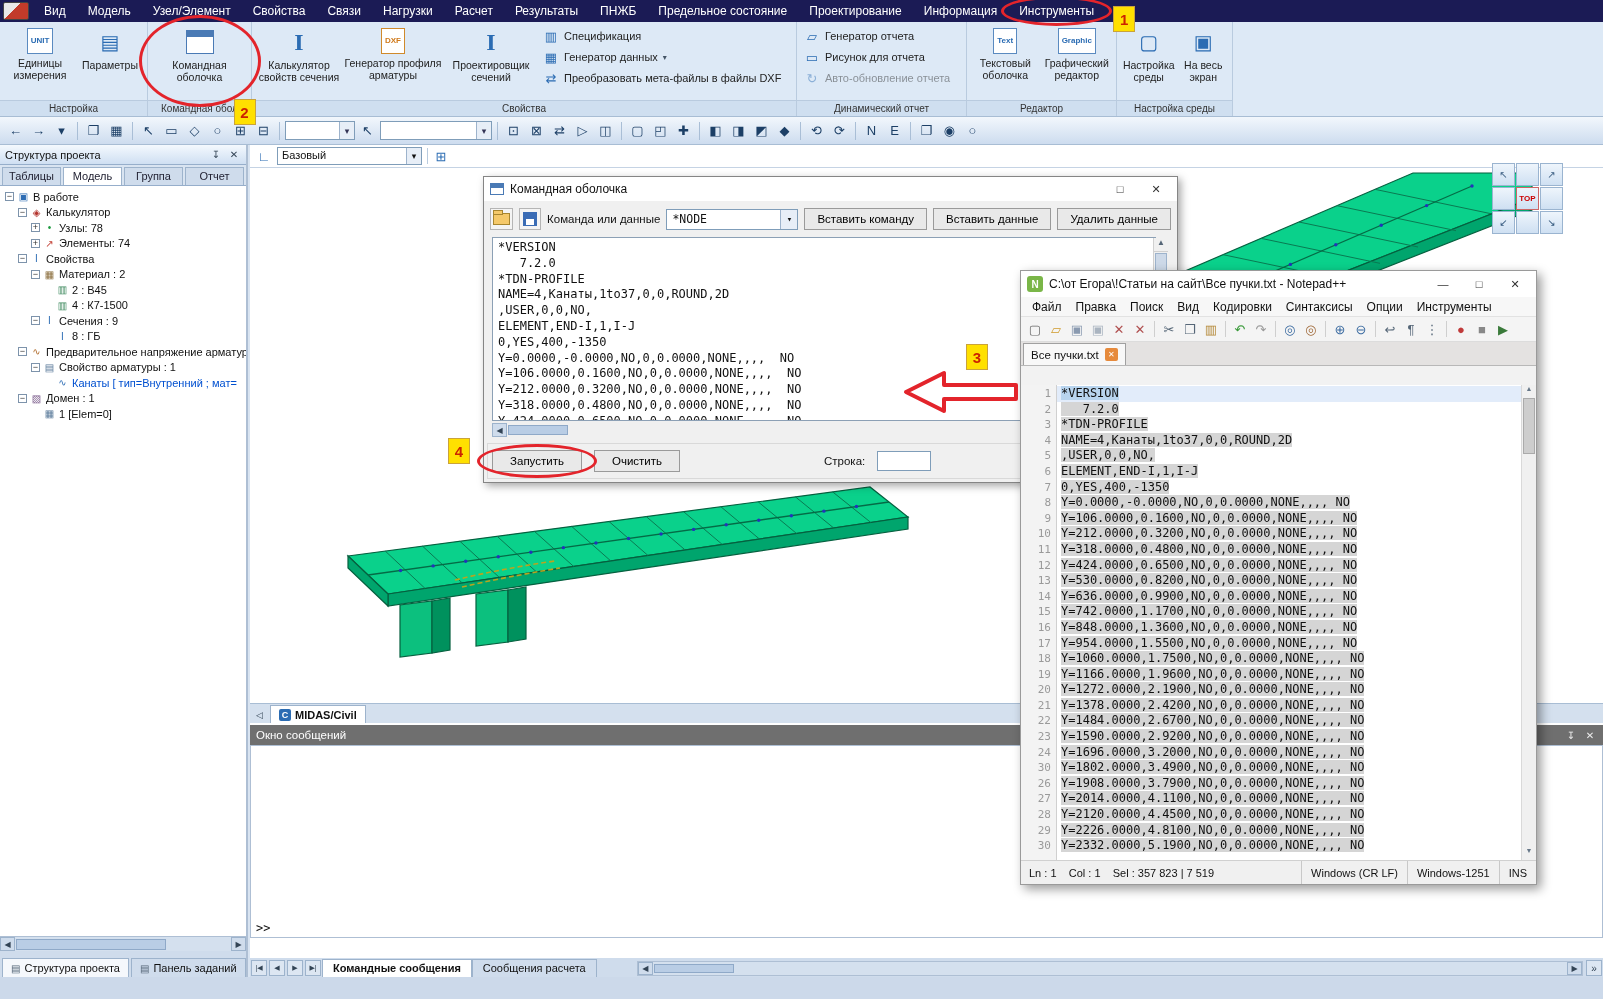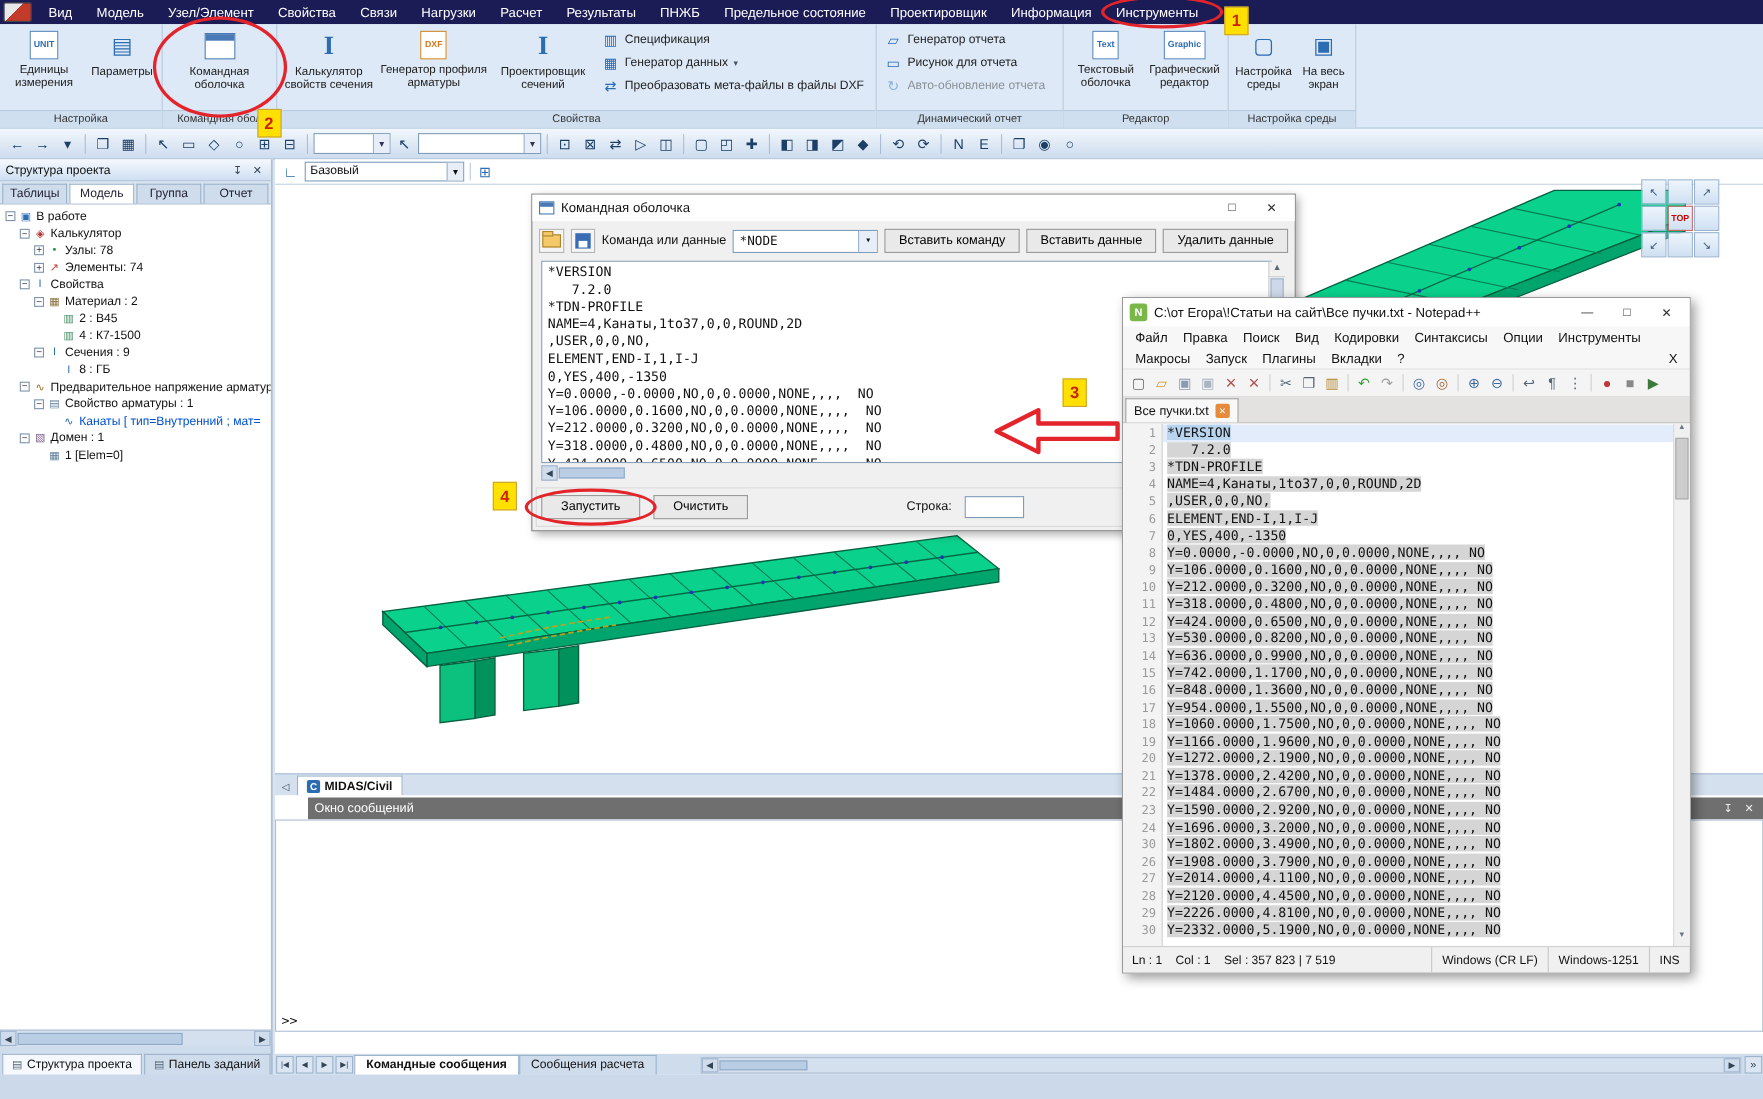--- a/index.html
+++ b/index.html
@@ -9,21 +9,21 @@
 
   
   .menubar{ left:0; top:0; width:1603px; height:22px; background:#1b1b55; display:flex; align-items:center; color:#fff; }
   .app-logo{ width:26px; height:18px; margin:0 4px 0 3px; border-radius:2px;
              background:linear-gradient(135deg,#e8e8e8 0 42%,#c23b2a 42% 100%); border:1px solid #444; }
   .menu-item{ padding:0 11px; height:22px; line-height:22px; font-size:12px; white-space:nowrap; cursor:default; }
 
   
   .ribbon{ left:0; top:22px; width:1603px; height:95px; background:#dde9f6; border-bottom:1px solid #a8bdd4; display:flex; }
   .rgroup{ height:100%; border-right:1px solid #b9cbdf; display:flex; flex-direction:column; flex:0 0 auto; }
-  .rgroup-content{ flex:1; display:flex; align-items:stretch; padding:2px 3px;justify-content:space-between; }
+  .rgroup-content{ flex:1; display:flex; align-items:stretch; padding:2px 3px; }
   .rgroup-label{ height:16px; background:#cfdff0; border-top:1px solid #b9cbdf; font-size:10px; color:#333;
                  text-align:center; line-height:15px; white-space:nowrap; overflow:hidden; }
   .rbtn-big{ display:flex; flex-direction:column; align-items:center; padding-top:4px; font-size:10.5px; line-height:12px;
              text-align:center; color:#222; cursor:default; }
   .ri{ display:flex; align-items:center; justify-content:center; height:28px; margin-bottom:3px; color:#2b6cb3; font-size:20px; }
   .ri-word{ border:1.5px solid #5a8ac0; color:#2b6cb3; font-size:8px; font-weight:bold; background:#fff; padding:6px 3px; height:auto; }
   .ri-word.orange{ border-color:#d08a2c; color:#d07a1c; }
   .ri-serif{ font-family:"Liberation Serif",serif; font-weight:bold; font-size:24px; }
   .icon-shell{ width:28px; height:24px; background:#fff; border:1px solid #4a7ab5; position:relative; }
   .icon-shell::before{ content:""; position:absolute; left:0; top:0; right:0; height:6px; background:#4a7ab5; }
@@ -86,21 +86,21 @@
             display:flex; align-items:flex-end; padding-left:2px; gap:3px; }
   .vp-arrow{ width:15px; height:16px; display:flex; align-items:center; justify-content:center; font-size:9px; color:#345; }
   .vp-tab{ height:18px; background:#fff; border:1px solid #9db3cc; border-bottom:none; font-size:11px; font-weight:bold;
            display:flex; align-items:center; gap:4px; padding:0 8px; }
   .vp-tab .cico{ width:12px; height:12px; background:#2b6cb3; color:#fff; font-size:9px; display:flex; align-items:center;
                  justify-content:center; border-radius:2px; }
 
   
   .messages{ left:250px; top:723px; width:1353px; height:254px; background:#fff; }
   .msg-header{ position:absolute; left:0; top:2px; right:0; height:20px; background:#6f6f6f; color:#fff;
-               display:flex; align-items:center; padding:0 6px; font-size:11.5px; gap:5px;margin-left:30px; }
+               display:flex; align-items:center; padding:0 6px; font-size:11.5px; gap:5px; }
   .msg-body{ position:absolute; left:0; top:22px; right:0; bottom:39px; background:#fff; border:1px solid #aebfd4; }
   .msg-prompt{ position:absolute; left:6px; bottom:42px; font-family:"DejaVu Sans Mono",monospace; font-size:12px; }
   .msg-tabs{ position:absolute; left:0; bottom:0; right:0; height:19px; background:#cfdcec; display:flex; align-items:flex-end; }
   .msg-nav{ width:16px; height:16px; display:flex; align-items:center; justify-content:center; font-size:8px; color:#345;
             border:1px solid #9db3cc; background:#dce6f2; margin:0 1px 1px 1px; }
   .mtab{ font-size:11px; padding:2px 10px 3px; border:1px solid #9db3cc; border-bottom:none; background:#cfdcec; white-space:nowrap; }
   .mtab.active{ background:#fff; font-weight:bold; }
   .msg-scroll{ flex:1; display:flex; align-items:center; margin:0 2px 1px 40px; height:15px; background:#d4e0ee; border:1px solid #aebfd4; }
 
   .bottom-filler{ left:0; top:977px; width:1603px; height:22px; background:#ccd9ea; }
@@ -181,21 +181,21 @@
         <div class="menu-item">Вид</div>
         <div class="menu-item">Модель</div>
         <div class="menu-item">Узел/Элемент</div>
         <div class="menu-item">Свойства</div>
         <div class="menu-item">Связи</div>
         <div class="menu-item">Нагрузки</div>
         <div class="menu-item">Расчет</div>
         <div class="menu-item">Результаты</div>
         <div class="menu-item">ПНЖБ</div>
         <div class="menu-item">Предельное состояние</div>
-        <div class="menu-item">Проектировщик</div>
+        <div class="menu-item">Проектирование</div>
         <div class="menu-item">Информация</div>
         <div class="menu-item" id="menu-tools">Инструменты</div>
       </div>
   </div>
 
   <div class="ribbon abs">
     <div class="rgroup" style="width:148px">
       <div class="rgroup-content">
         <div class="rbtn-big" style="width:74px">
           <span class="ri ri-word">UNIT</span>
@@ -620,28 +620,20 @@
     <div class="np-menu" id="np-menu1">
         <span class="np-mitem">Файл</span>
         <span class="np-mitem">Правка</span>
         <span class="np-mitem">Поиск</span>
         <span class="np-mitem">Вид</span>
         <span class="np-mitem">Кодировки</span>
         <span class="np-mitem">Синтаксисы</span>
         <span class="np-mitem">Опции</span>
         <span class="np-mitem">Инструменты</span>
       </div>
-    <div class="np-menu" id="np-menu2">
-        <span class="np-mitem">Макросы</span>
-        <span class="np-mitem">Запуск</span>
-        <span class="np-mitem">Плагины</span>
-        <span class="np-mitem">Вкладки</span>
-        <span class="np-mitem">?</span>
-        <span class="np-mitem" style="margin-left: auto;">X</span>
-      </div>
     <div class="np-toolbar" id="np-toolbar">
         <span class="np-ticon" style="color: rgb(106, 106, 106);">▢</span>
         <span class="np-ticon" style="color: rgb(208, 155, 44);">▱</span>
         <span class="np-ticon" style="color: rgb(138, 154, 176);">▣</span>
         <span class="np-ticon" style="color: rgb(170, 180, 192);">▣</span>
         <span class="np-ticon" style="color: rgb(176, 80, 80);">✕</span>
         <span class="np-ticon" style="color: rgb(176, 80, 80);">✕</span>
         <span class="np-tsep"></span>
         <span class="np-ticon" style="color: rgb(85, 102, 119);">✂</span>
         <span class="np-ticon" style="color: rgb(85, 102, 119);">❐</span>

